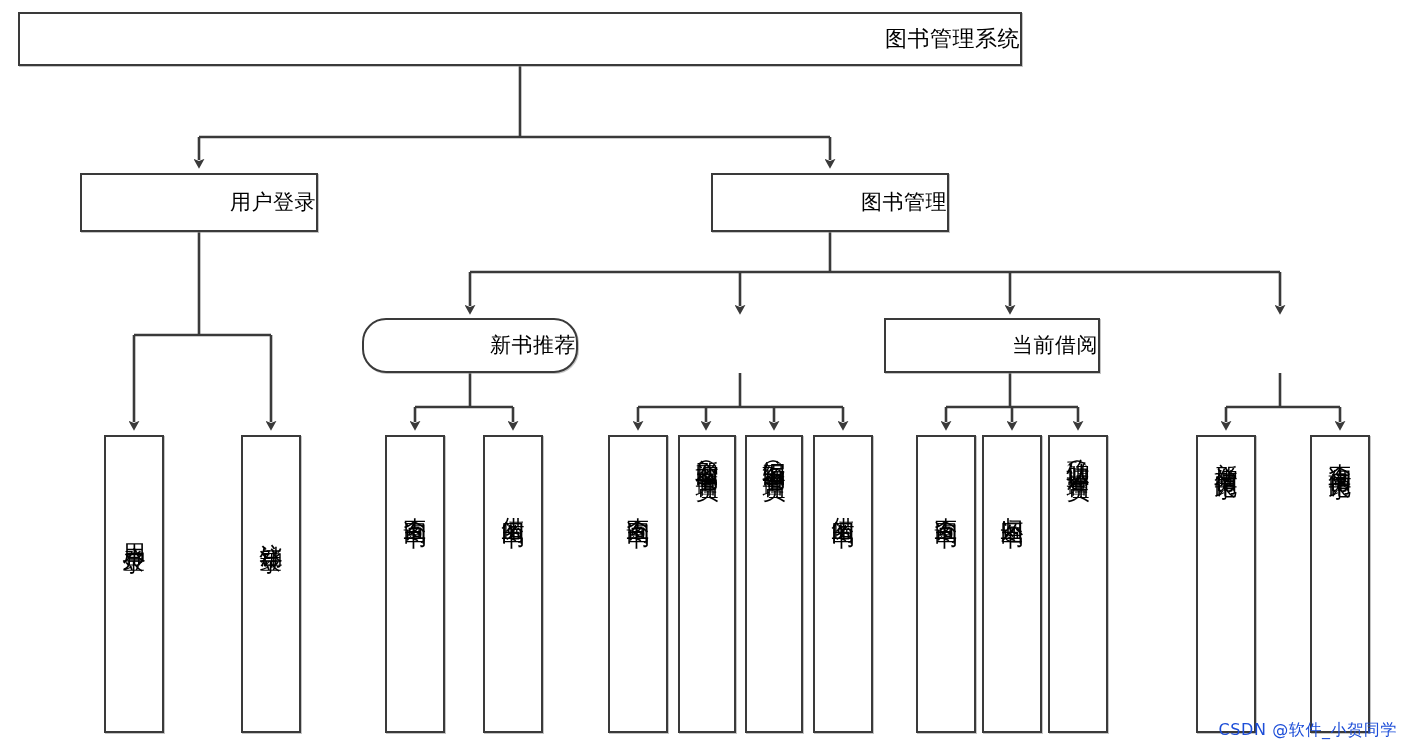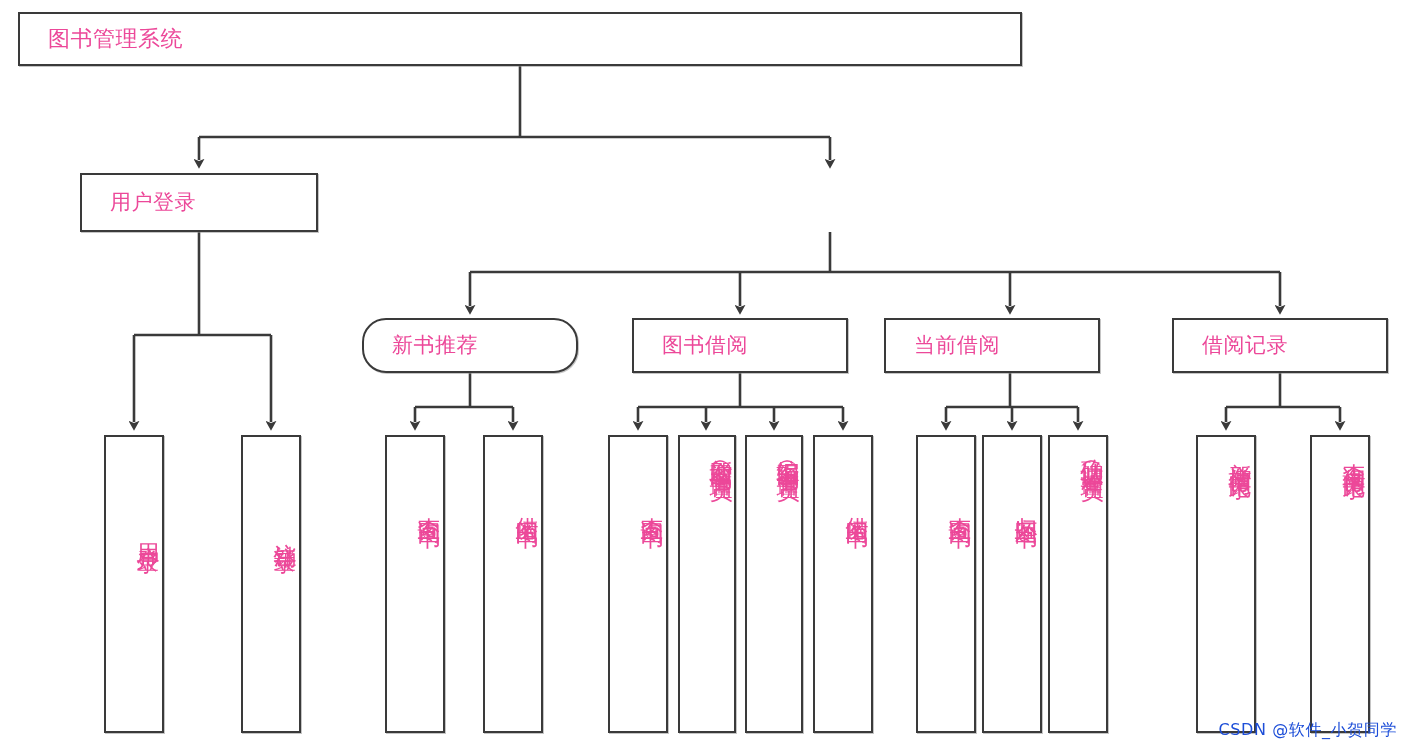--- a/index.html
+++ b/index.html
@@ -26,24 +26,23 @@
     height: 747px;
     pointer-events: none;
   }
   .node {
     position: absolute;
     box-sizing: border-box;
     border: 2px solid #3a3a3a;
     background: #ffffff;
     display: flex;
     align-items: center;
-    justify-content: flex-start;
-    color: #ec4899;
+    justify-content: flex-end;
+    color: #000000;
     box-shadow: 1px 1px 0 rgba(150,150,150,0.55);
-    padding-left: 28px;
   }
   .node-label {
     display: block;
     text-align: center;
     line-height: 1.18;
     white-space: nowrap;
   }
   
   .node.horiz .node-label {
     font-size: 21px;
@@ -146,36 +145,33 @@
   </svg>
 
   <div class="node root horiz" style="left:18px; top:12px; width:1004px; height:54px;">
     <span class="node-label">图书管理系统</span>
   </div>
 
   <div class="node horiz" style="left:80px; top:173px; width:238px; height:59px;">
     <span class="node-label">用户登录</span>
   </div>
 
+  <div class="node horiz" style="left:711px; top:173px; width:238px; height:59px;">
+    <span class="node-label">图书管理</span>
+  </div>
 
   <div class="node horiz" style="left:362px; top:318px; width:216px; height:55px;border-radius:24px;">
     <span class="node-label">新书推荐</span>
   </div>
 
-  <div class="node horiz" style="left:632px; top:318px; width:216px; height:55px;">
-    <span class="node-label">图书借阅</span>
-  </div>
 
   <div class="node horiz" style="left:884px; top:318px; width:216px; height:55px;">
     <span class="node-label">当前借阅</span>
   </div>
 
-  <div class="node horiz" style="left:1172px; top:318px; width:216px; height:55px;">
-    <span class="node-label">借阅记录</span>
-  </div>
 
   <div class="node vert short" style="left:104px; top:435px; width:60px; height:298px;">
     <span class="node-label">用户登录</span>
   </div>
 
   <div class="node vert short" style="left:241px; top:435px; width:60px; height:298px;">
     <span class="node-label">注销登录</span>
   </div>
 
   <div class="node vert medium" style="left:385px; top:435px; width:60px; height:298px;">

